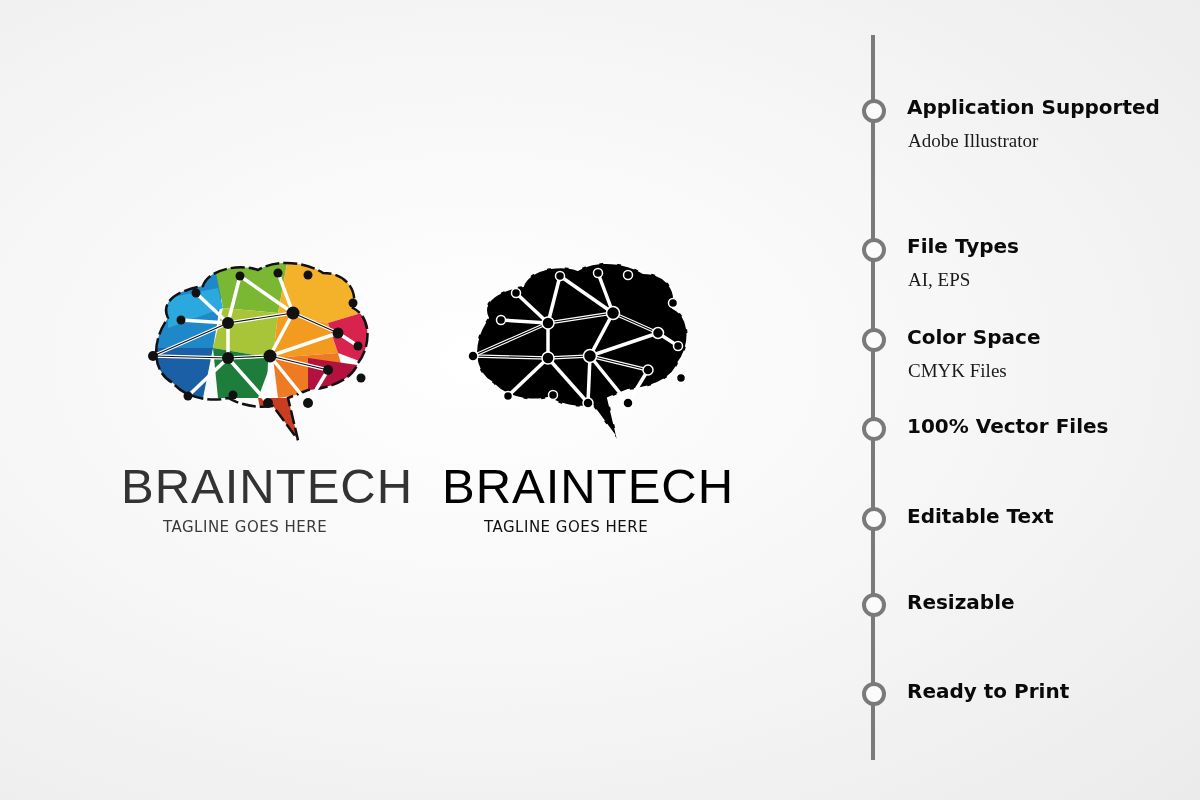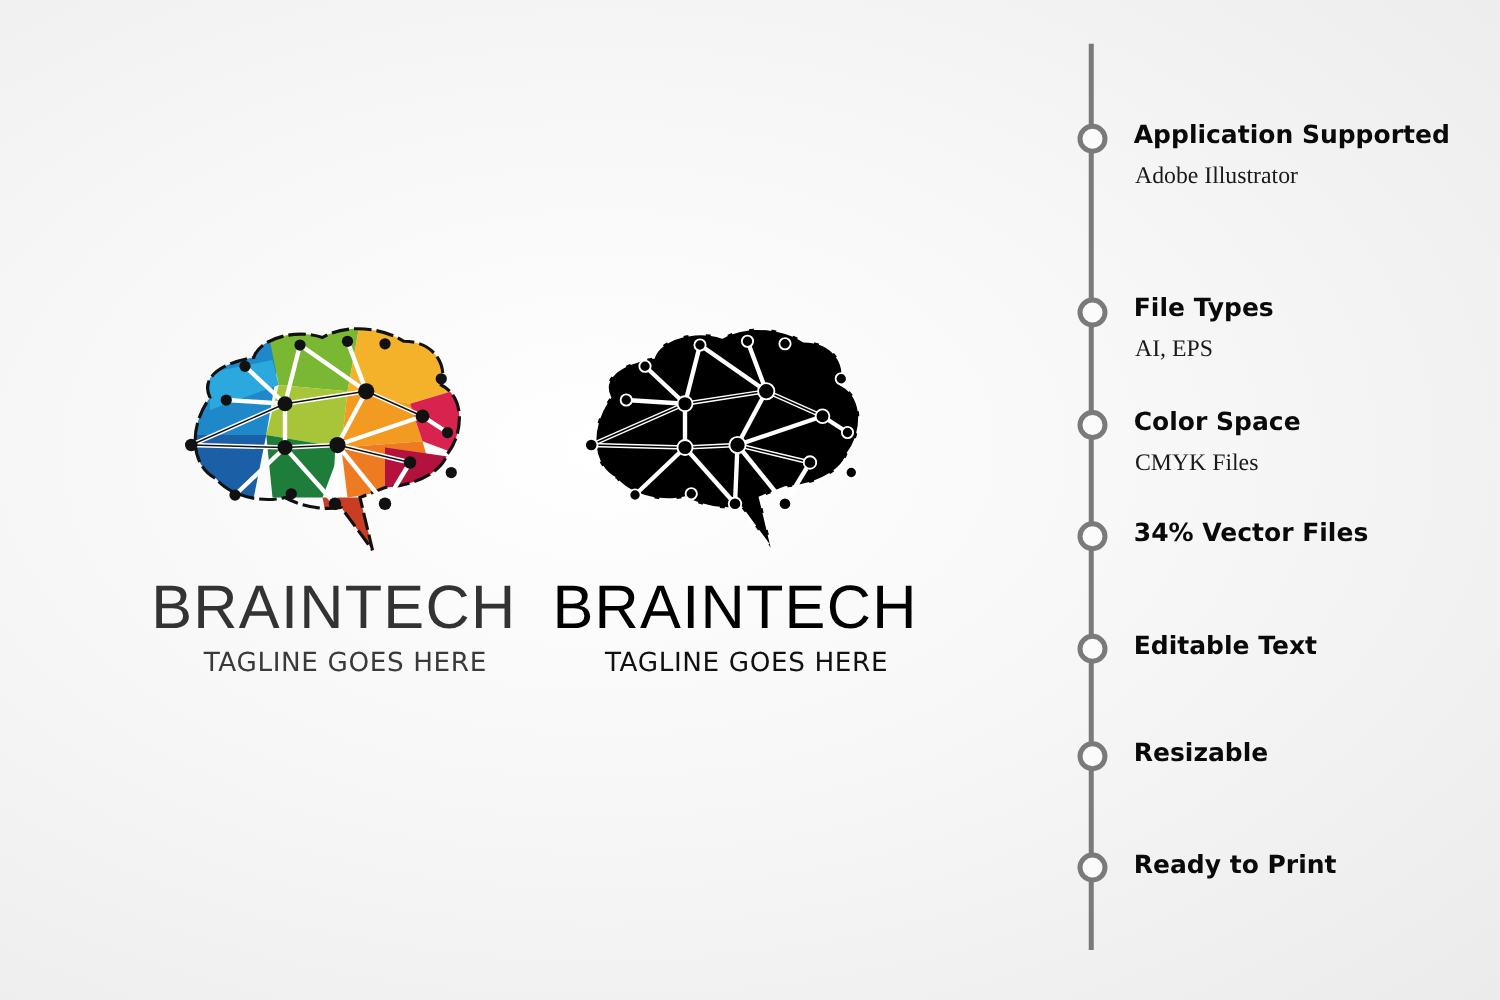--- a/index.html
+++ b/index.html
@@ -4,21 +4,21 @@
 <style>
   html,body{margin:0;padding:0;}
   body{width:1200px;height:800px;overflow:hidden;position:relative;
     background:radial-gradient(ellipse at 40% 45%, #ffffff 0%, #f7f7f8 45%, #ebebec 100%);
     font-family:"DejaVu Sans","Liberation Sans",sans-serif;}
   .logo{position:absolute;}
   .logo svg.brain{position:absolute;}
   .wordmark{position:absolute;font-family:Liberation Sans, sans-serif;
     font-weight:normal;letter-spacing:1px;white-space:nowrap;}
   .tagline{position:absolute;font-family:"DejaVu Sans","Liberation Sans",sans-serif;
-    font-size:21px;letter-spacing:0.5px;white-space:nowrap;}
+    font-size:15px;letter-spacing:0.5px;white-space:nowrap;}
   #logo-color .wordmark{color:#333333;}
   #logo-color .tagline{color:#3a3a3a;}
   #logo-black .wordmark{color:#000000;}
   #logo-black .tagline{color:#111111;}
   .timeline-line{position:absolute;left:871px;top:35px;width:4px;height:725px;background:#7a7a7a;}
   .node{position:absolute;left:862px;width:16px;height:16px;border:4px solid #7a7a7a;border-radius:50%;background:#fbfbfb;}
   .feature-title{position:absolute;left:907px;font-family:"DejaVu Sans","Liberation Sans",sans-serif;
     font-weight:bold;font-size:20px;color:#0a0a0a;white-space:nowrap;}
   .feature-sub{position:absolute;left:908px;font-family:Liberation Serif, serif;
     font-size:19px;color:#1a1a1a;white-space:nowrap;}
@@ -173,21 +173,21 @@
 
   <div class="node" style="top:238px;"></div>
   <div class="feature-title" style="top:234px;text-align:right;">File Types</div>
   <div class="feature-sub" style="top:269px;">AI, EPS</div>
 
   <div class="node" style="top:328px;"></div>
   <div class="feature-title" style="top:325px;">Color Space</div>
   <div class="feature-sub" style="top:360px;">CMYK Files</div>
 
   <div class="node" style="top:417px;"></div>
-  <div class="feature-title" style="top:414px;">34% Vector Files</div>
+  <div class="feature-title" style="top:414px;">100% Vector Files</div>
 
   <div class="node" style="top:507px;"></div>
   <div class="feature-title" style="top:504px;">Editable Text</div>
 
   <div class="node" style="top:593px;"></div>
   <div class="feature-title" style="top:590px;">Resizable</div>
 
   <div class="node" style="top:682px;"></div>
   <div class="feature-title" style="top:679px;">Ready to Print</div>
 </div>

